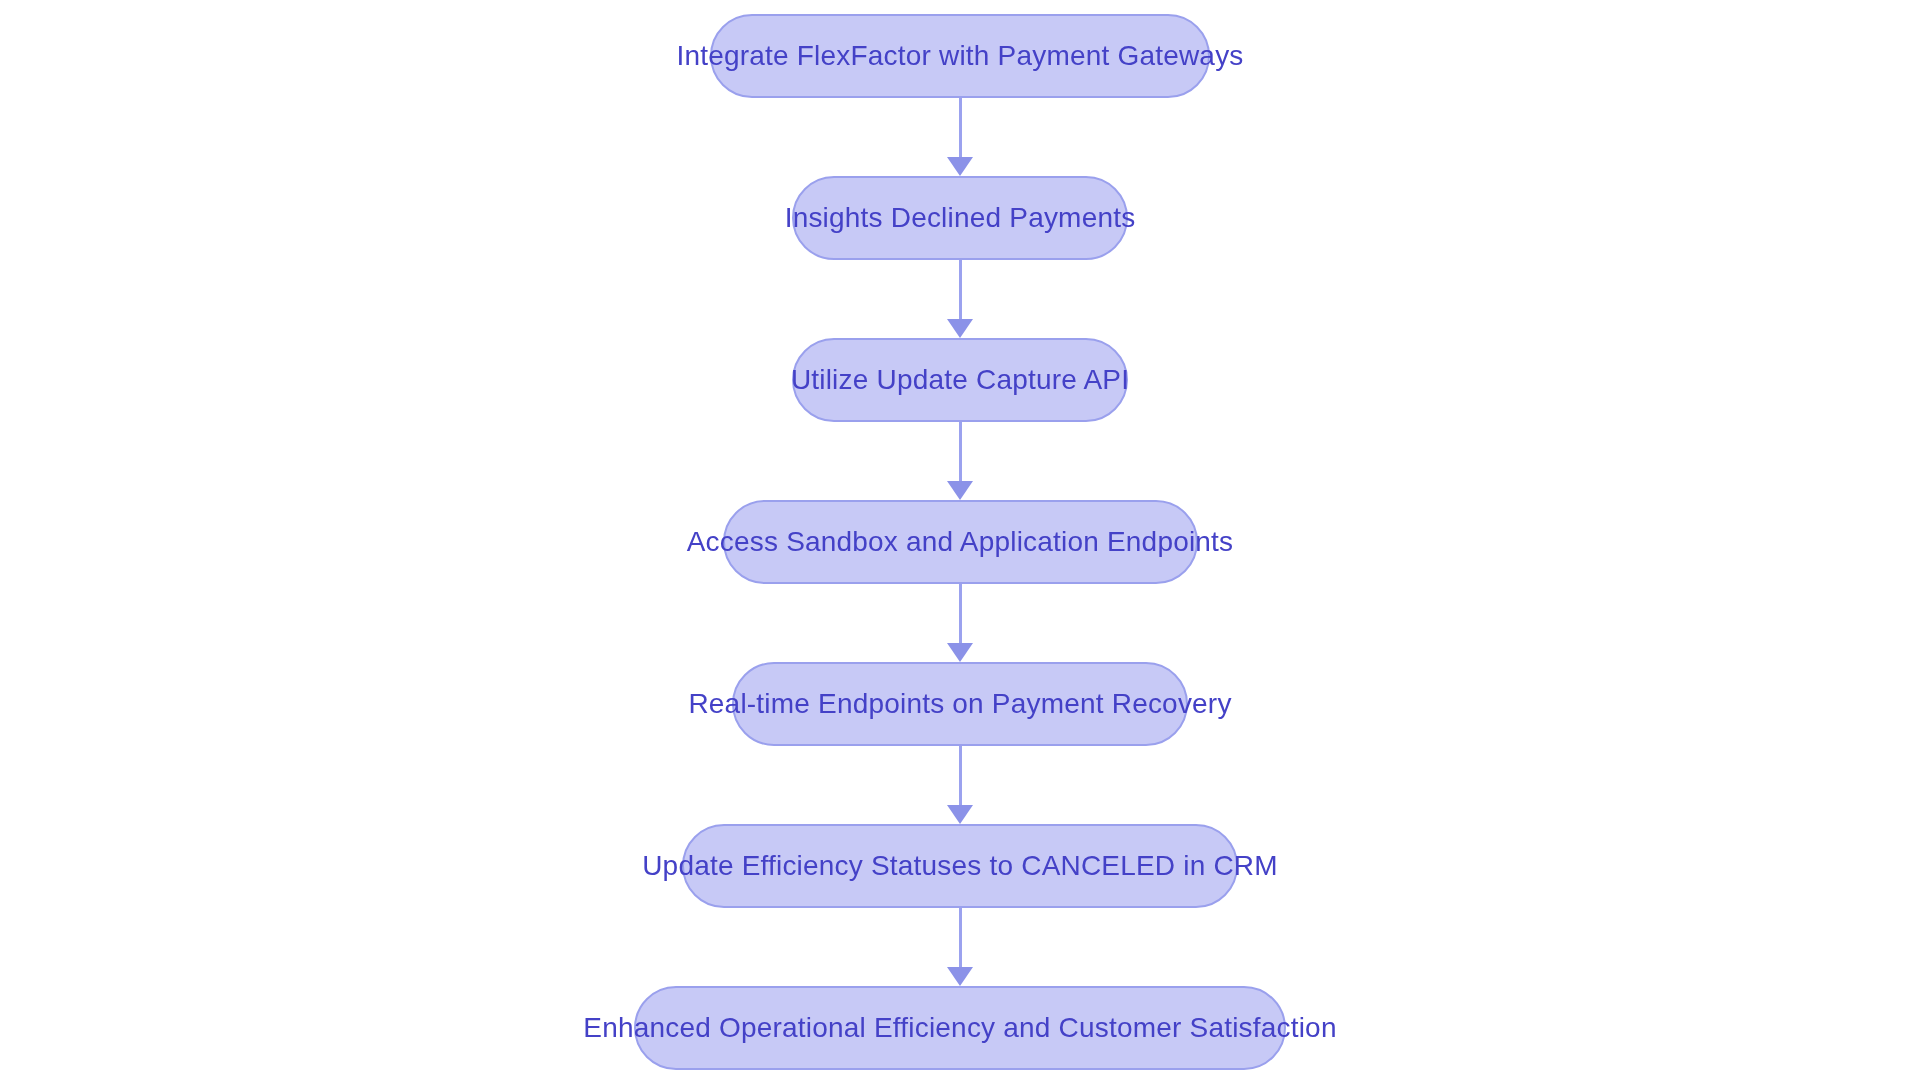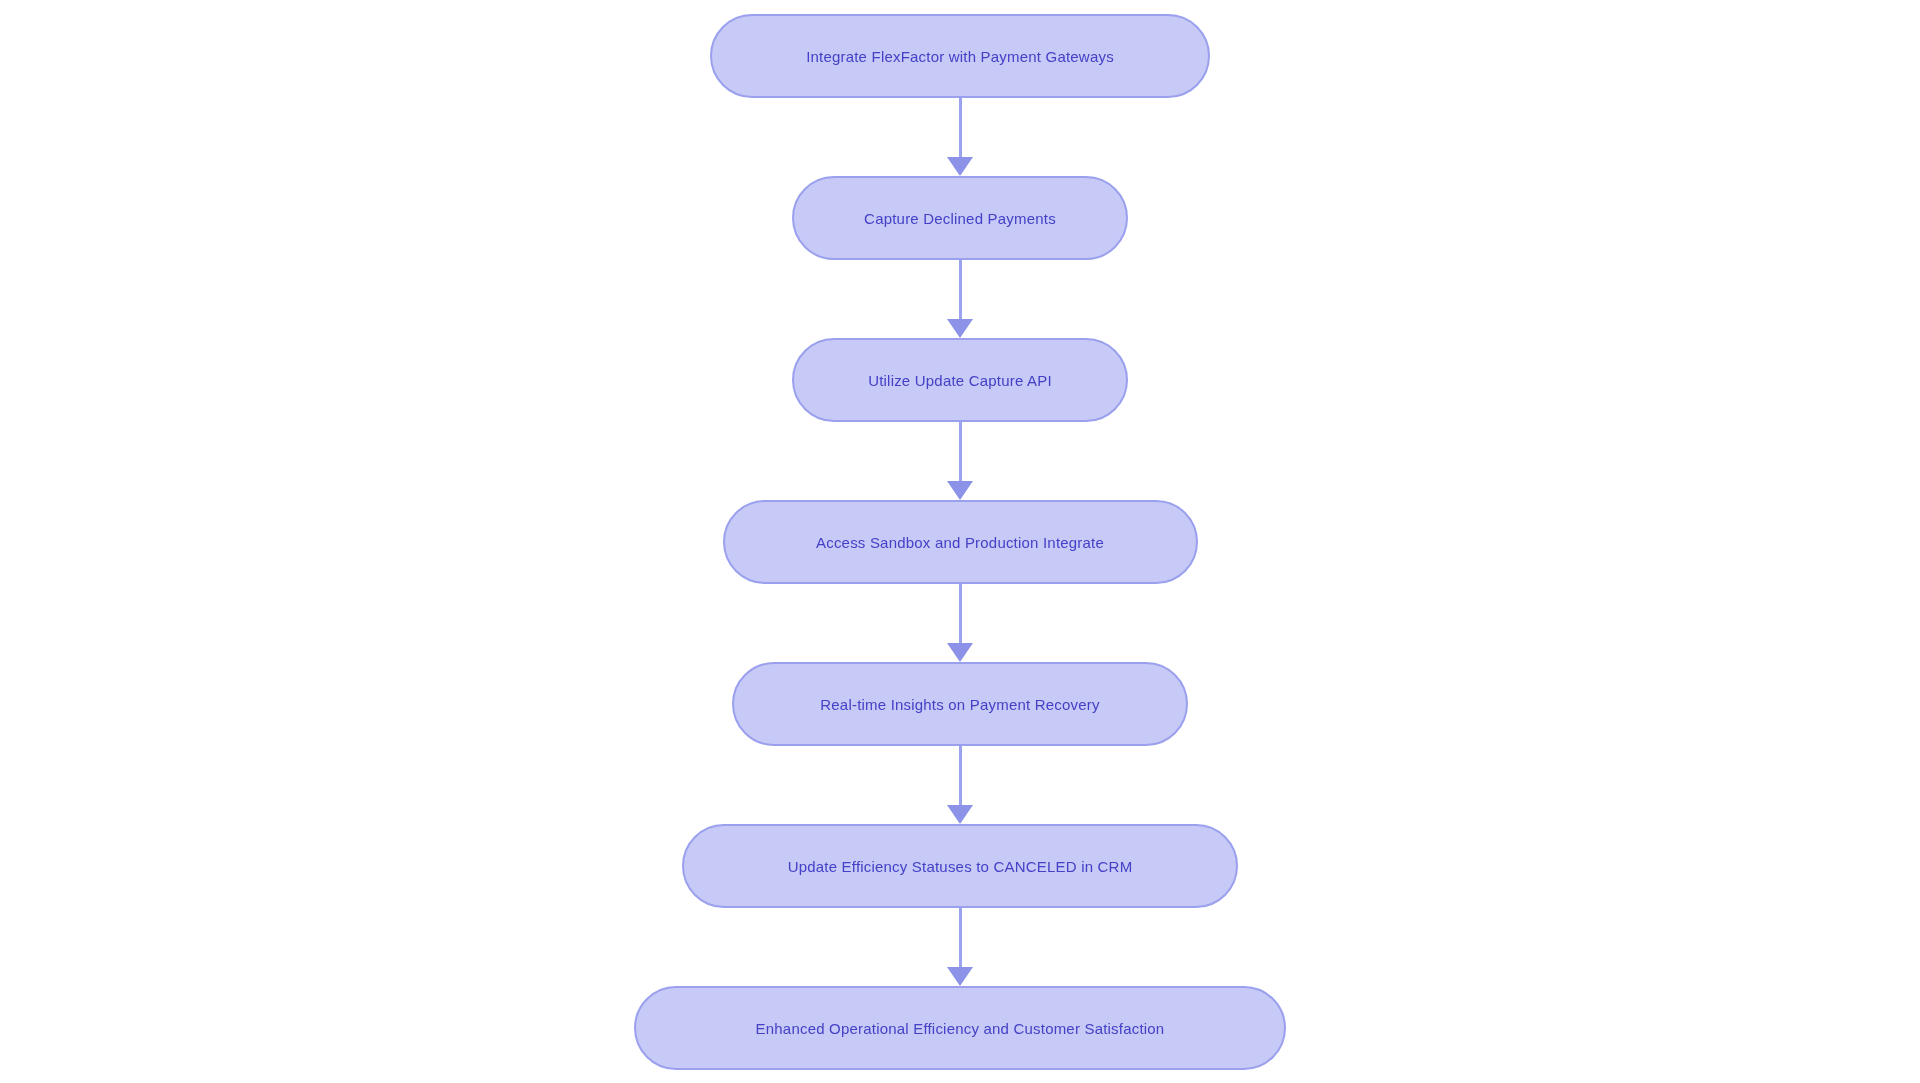--- a/index.html
+++ b/index.html
@@ -29,21 +29,21 @@
     border-radius:42px;
     background:var(--node-fill);
     border:2px solid var(--node-border);
     display:flex;
     align-items:center;
     justify-content:center;
     flex:0 0 auto;
   }
   .flow-node span{
     color:var(--node-text);
-    font-size:15px;
+    font-size:28px;
     letter-spacing:0.2px;
     white-space:nowrap;
     text-align:center;
   }
   .flow-arrow{
     height:78px;
     flex:0 0 auto;
     display:flex;
     flex-direction:column;
     align-items:center;
@@ -71,48 +71,48 @@
   <div class="flow-node w1">
     <span>Integrate FlexFactor with Payment Gateways</span>
   </div>
 
   <div class="flow-arrow">
     <div class="stem"></div>
     <div class="head"></div>
   </div>
 
   <div class="flow-node w2">
-    <span>Capture Declined Payments</span>
+    <span>Insights Declined Payments</span>
   </div>
 
   <div class="flow-arrow">
     <div class="stem"></div>
     <div class="head"></div>
   </div>
 
   <div class="flow-node w3">
     <span>Utilize Update Capture API</span>
   </div>
 
   <div class="flow-arrow">
     <div class="stem"></div>
     <div class="head"></div>
   </div>
 
   <div class="flow-node w4">
-    <span>Access Sandbox and Production Integrate</span>
+    <span>Access Sandbox and Application Endpoints</span>
   </div>
 
   <div class="flow-arrow">
     <div class="stem"></div>
     <div class="head"></div>
   </div>
 
   <div class="flow-node w5">
-    <span>Real-time Insights on Payment Recovery</span>
+    <span>Real-time Endpoints on Payment Recovery</span>
   </div>
 
   <div class="flow-arrow">
     <div class="stem"></div>
     <div class="head"></div>
   </div>
 
   <div class="flow-node w6">
     <span>Update Efficiency Statuses to CANCELED in CRM</span>
   </div>

